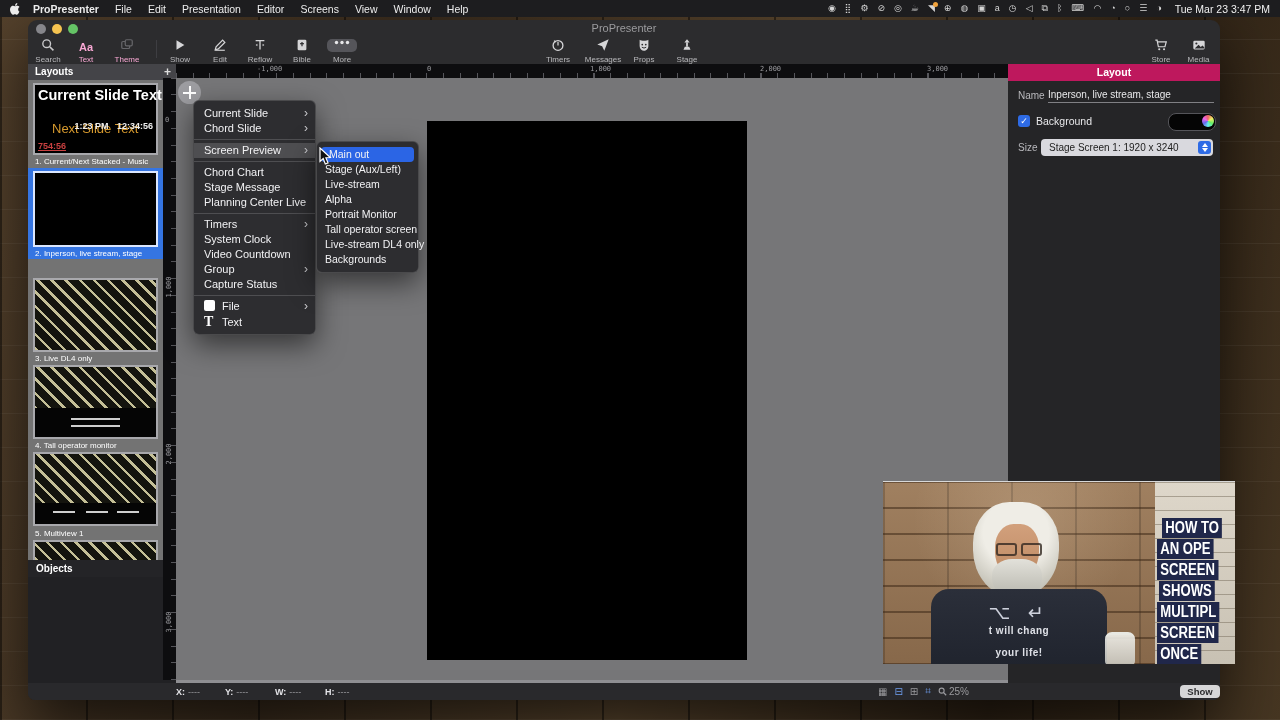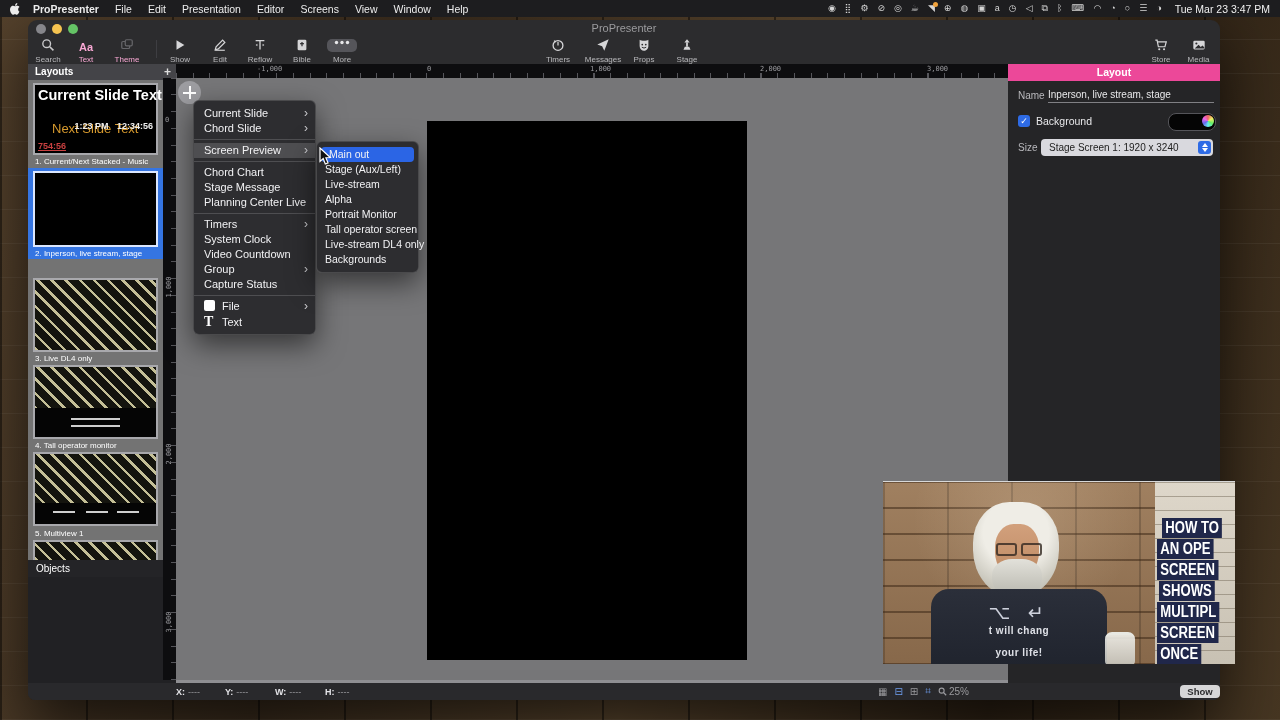--- a/index.html
+++ b/index.html
@@ -45,39 +45,39 @@
   .sb-label{position:absolute;left:7px;width:126px;color:#fff;font-size:8px;white-space:nowrap;overflow:hidden;}
   .sb-sel{position:absolute;left:0;width:135px;background:#3575e2;}
   .stripes{background:repeating-linear-gradient(45deg,#c4bf96 0 2.5px,#14140e 2.5px 10px);}
   .t1-cur{position:absolute;left:3px;top:2px;color:#fff;font-size:14.5px;font-weight:bold;white-space:nowrap;}
   .t1-next{position:absolute;left:17px;top:36px;color:#d79a2e;font-size:13px;white-space:nowrap;}
   .t1-row{position:absolute;left:3px;right:3px;bottom:2px;display:flex;justify-content:space-between;font-size:9px;font-weight:bold;color:#eee;}
   .t1-timer{color:#c94040;text-decoration:underline;margin-top:20px;}
   .t4-band{position:absolute;left:0;right:0;top:58%;bottom:0;background:#050505;}
   .t4-line{position:absolute;left:30%;width:40%;height:2px;background:#cfcfcf;}
   .objects-header{position:absolute;left:0;top:496px;width:100%;height:17px;background:#242427;color:#fff;
-    font-size:10px;font-weight:normal;line-height:17px;padding-left:8px;box-sizing:border-box;}
+    font-size:10px;font-weight:bold;line-height:17px;padding-left:8px;box-sizing:border-box;}
   .objects-body{position:absolute;left:0;top:513px;width:100%;height:106px;background:#212124;}
   
   .hruler{position:absolute;left:148px;top:44px;width:832px;height:14px;background:#0d0d0f;overflow:hidden;
     border-bottom:1px solid #000;}
   .hruler .ticks{position:absolute;left:0;bottom:0;width:100%;height:5px;
     background:repeating-linear-gradient(90deg,#55555a 0 1px,transparent 1px 16.7px);}
   .hr-label{position:absolute;top:1px;font-size:7px;color:#9a9a9e;font-family:"DejaVu Sans Mono",monospace;}
   .vruler{position:absolute;left:135px;top:58px;width:13px;height:602px;background:#0d0d0f;overflow:hidden;}
   .vruler .ticks{position:absolute;right:0;top:0;height:100%;width:5px;
     background:repeating-linear-gradient(0deg,#55555a 0 1px,transparent 1px 16.7px);}
   .vr-label{position:absolute;left:-5px;font-size:7px;color:#9a9a9e;transform:rotate(-90deg);
     font-family:"DejaVu Sans Mono",monospace;white-space:nowrap;}
   .canvas{position:absolute;left:148px;top:58px;width:832px;height:602px;background:#767678;}
   .slide{position:absolute;left:251px;top:43px;width:320px;height:539px;background:#000;}
   .hscroll{position:absolute;left:148px;top:660px;width:832px;height:3px;background:#8f8f93;}
   
   .rpanel{position:absolute;left:980px;top:44px;width:212px;height:619px;background:#252527;}
-  .rp-header{position:absolute;left:0;top:0;width:100%;height:17px;background:#ec4899;color:#fff;
+  .rp-header{position:absolute;left:0;top:0;width:100%;height:17px;background:#be185d;color:#fff;
     font-size:10.5px;font-weight:bold;text-align:center;line-height:17px;}
   .rp-label{position:absolute;color:#b9b9bd;font-size:10px;}
   .rp-name{position:absolute;left:40px;top:25px;width:166px;color:#e8e8ea;font-size:10px;
     border-bottom:1px solid #808084;padding-bottom:2px;white-space:nowrap;overflow:hidden;}
   .rp-check{position:absolute;left:10px;top:51px;width:12px;height:12px;background:#2e6be5;border-radius:3px;
     color:#fff;font-size:9px;text-align:center;line-height:12px;}
   .rp-bg-label{position:absolute;left:28px;top:51px;color:#e8e8ea;font-size:10.5px;}
   .rp-swatch{position:absolute;left:160px;top:49px;width:46px;height:16px;background:#050505;border:1px solid #55555a;
     border-radius:8px;}
   .rp-wheel{position:absolute;right:1px;top:1px;width:12px;height:12px;border-radius:50%;

